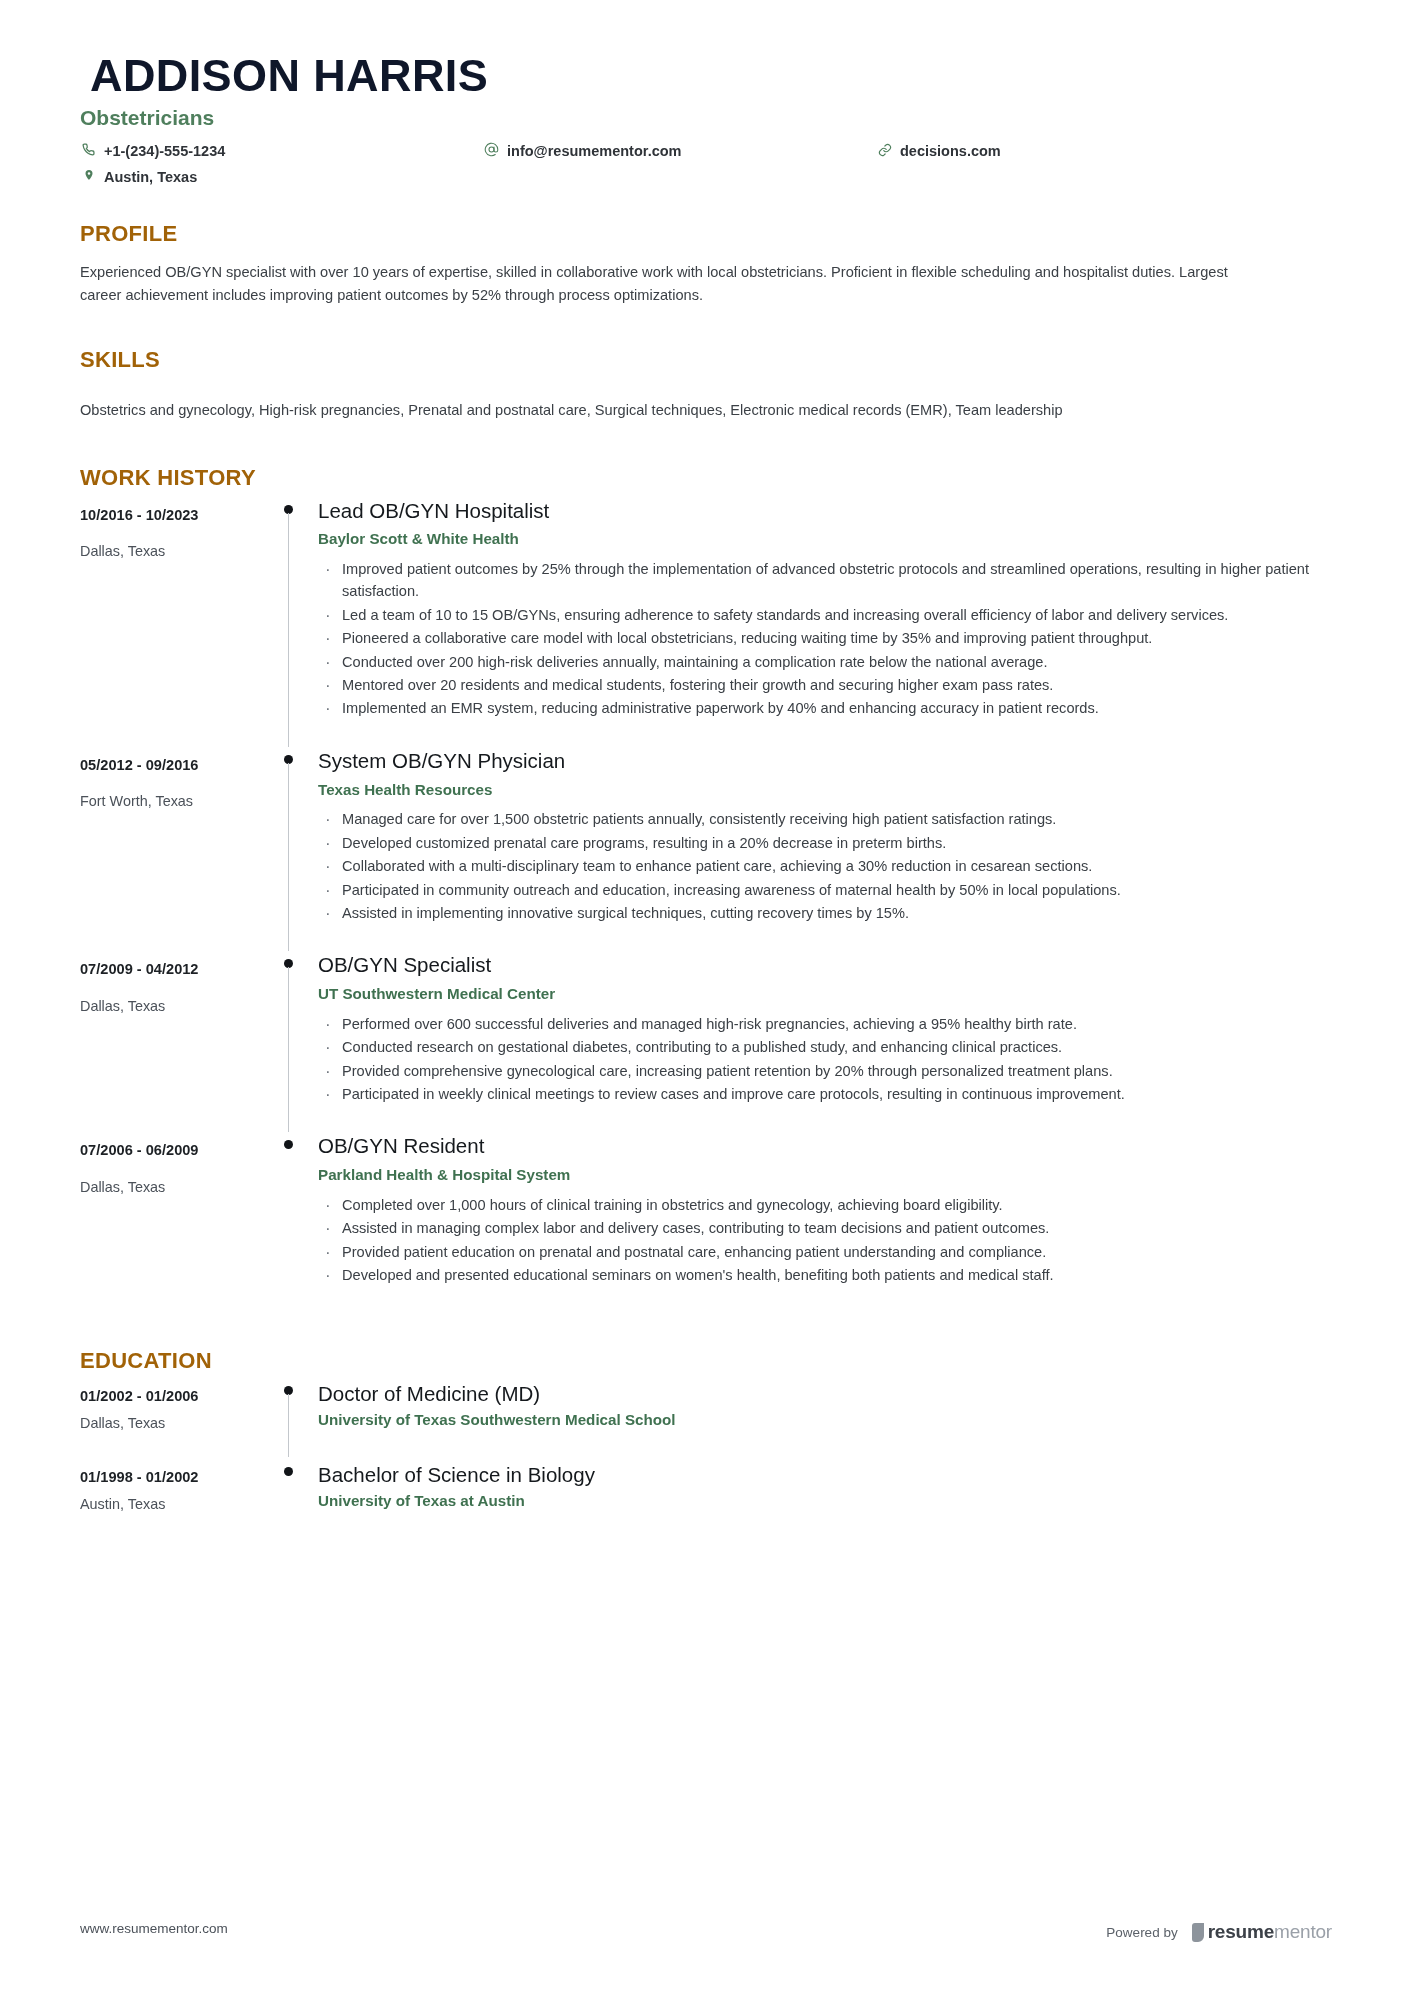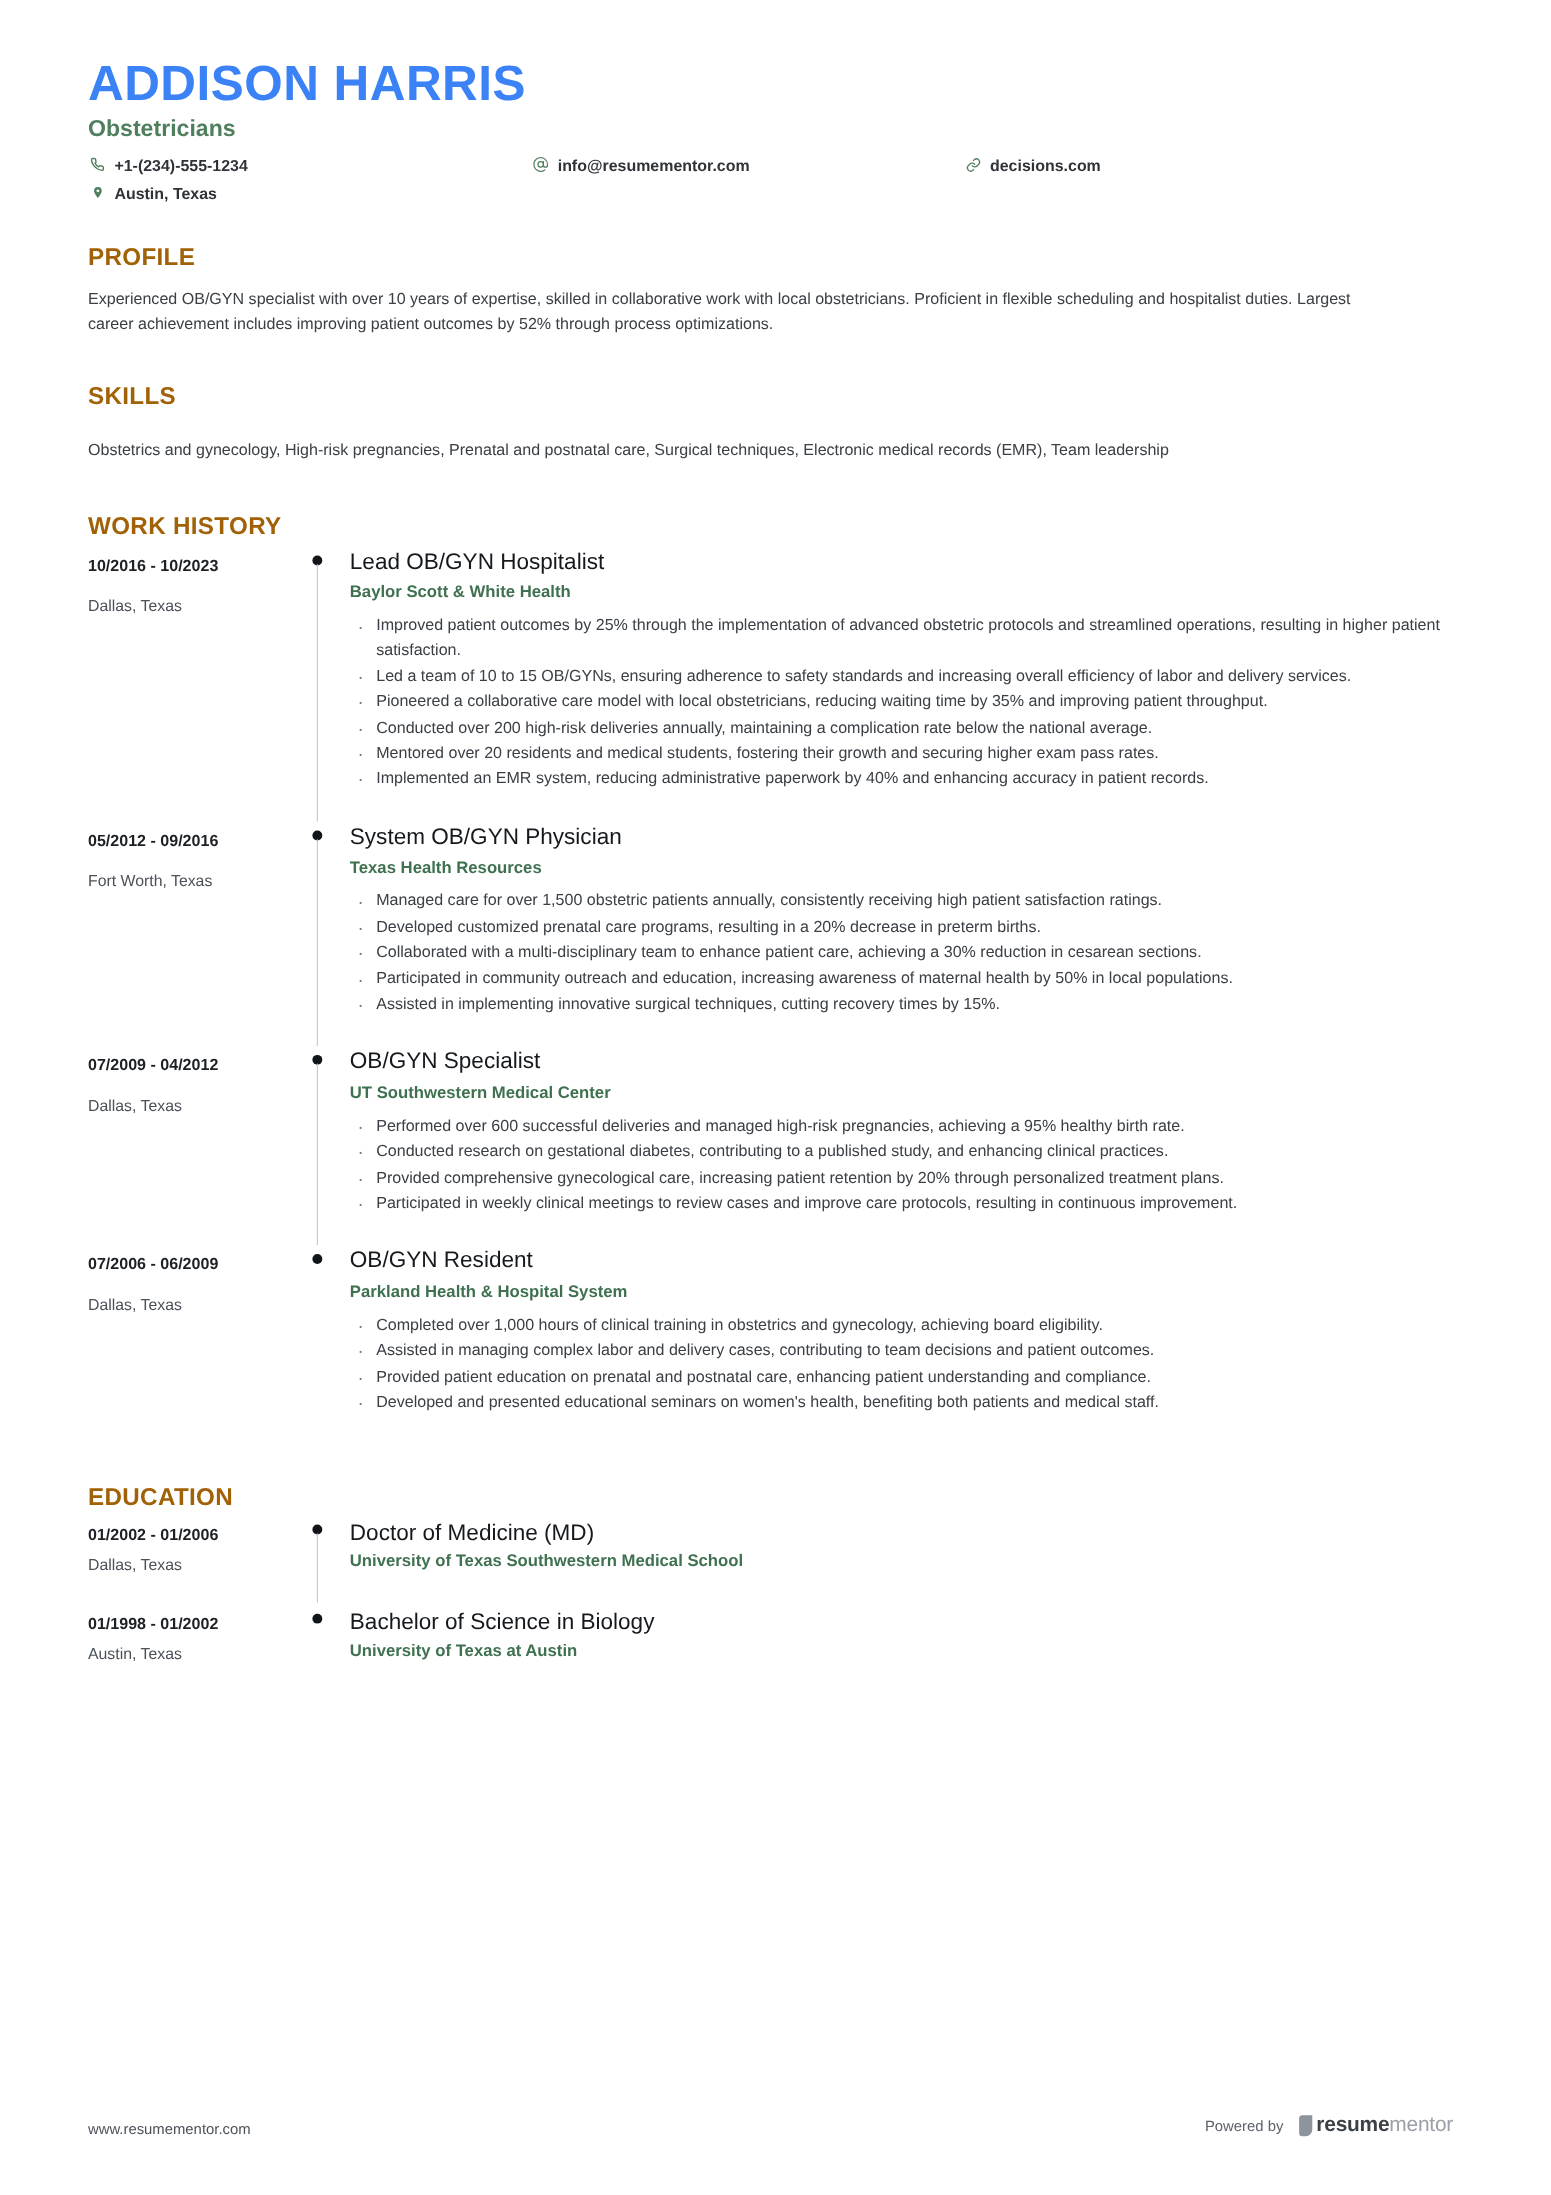--- a/index.html
+++ b/index.html
@@ -21,23 +21,23 @@
     box-sizing: border-box;
     padding: 52px 78px 0 80px;
     overflow: hidden;
   }
 
   
   .name {
     font-size: 45px;
     font-weight: 700;
     letter-spacing: 0.4px;
-    color: #3b82f6;
+    color: #0f172a;
     line-height: 1.05;
-    margin: 0 0 6px 0;
+    margin: 0 0 6px 10px;
     text-transform: uppercase;
   }
   .job-title {
     font-size: 21px;
     font-weight: 700;
     color: #4f7f5d;
     margin: 0 0 10px 0;
     line-height: 1.2;
   }
   .contact-grid {
@@ -199,24 +199,24 @@
   .edu .entry-right { padding-bottom: 22px; }
   .edu .entry-place { margin-top: 7px; }
   .edu .entry-role { font-size: 20.5px; margin-bottom: 3px; }
   .edu .entry-rail .dot { top: 6px; }
   .edu .entry-rail .line { top: 14px; bottom: 4px; }
 
   
   .footer {
     position: absolute;
     left: 80px;
-    right: 89px;
+    right: 78px;
     bottom: 52px;
     display: flex;
-    align-items: flex-end;
+    align-items: flex-start;
     justify-content: space-between;
   }
   .footer-url {
     font-size: 13.5px;
     color: #4b5159;
   }
   .footer-right {
     display: flex;
     align-items: center;
     gap: 14px;

